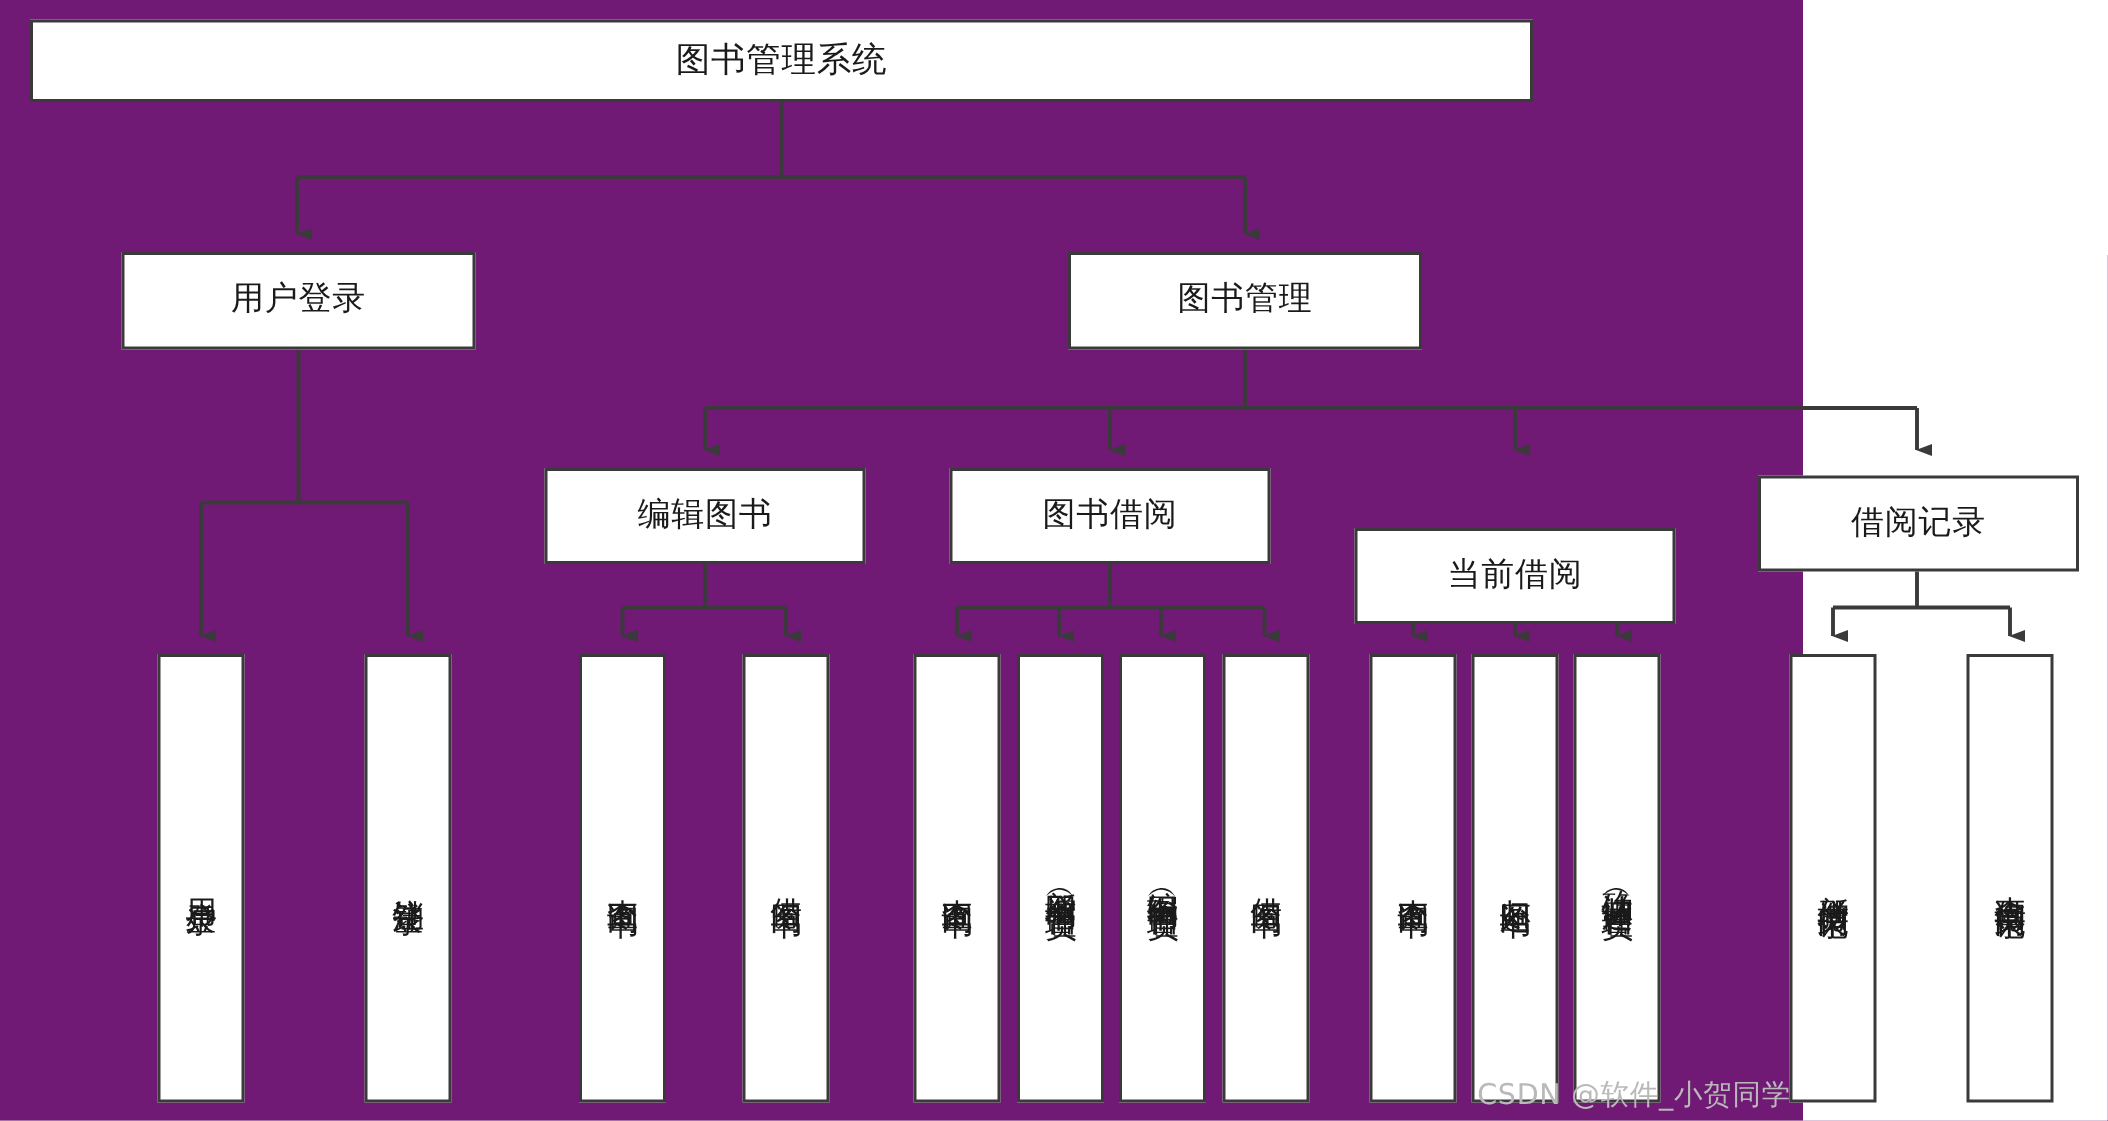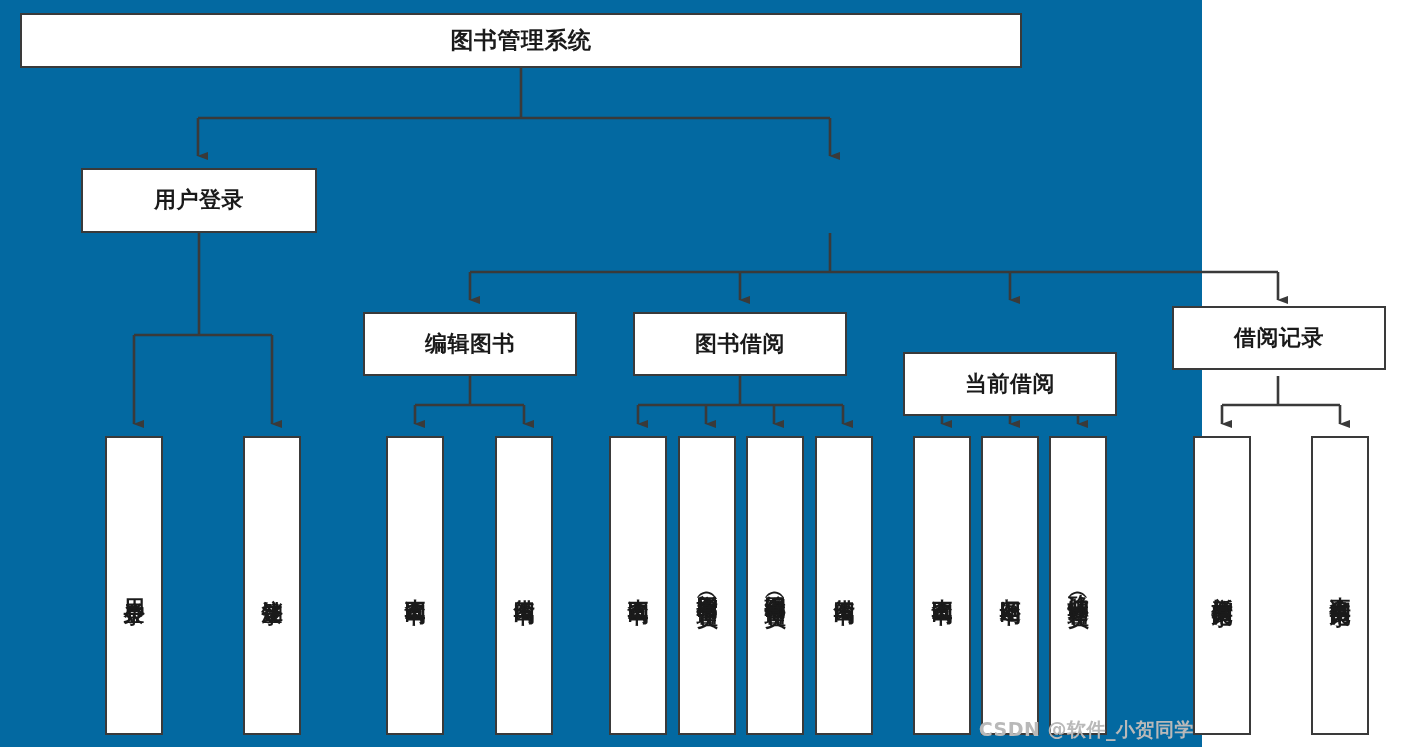--- a/index.html
+++ b/index.html
@@ -10,22 +10,21 @@
   body {
     width: 1405px;
     height: 747px;
     font-family: "DejaVu Sans", "Liberation Sans", sans-serif;
     overflow: hidden;
   }
   #diagram-root {
     position: relative;
     width: 1202px;
     height: 747px;
-    background: #0369a1;
-    font-weight: bold;
+    background: #701a75;
   }
   svg.diagram-svg {
     position: absolute;
     left: 0;
     top: 0;
     width: 1405px;
     height: 747px;
     display: block;
   }
   .node-box {
@@ -145,34 +144,37 @@
   </svg>
 
   <div class="node-box root" style="left:20px; top:13px; width:1002px; height:55px;">
     <span class="node-label-h">图书管理系统</span>
   </div>
 
   <div class="node-box" style="left:81px; top:168px; width:236px; height:65px;">
     <span class="node-label-h">用户登录</span>
   </div>
 
+  <div class="node-box" style="left:712px; top:168px; width:236px; height:65px;">
+    <span class="node-label-h">图书管理</span>
+  </div>
 
   <div class="node-box" style="left:363px; top:312px; width:214px; height:64px;">
     <span class="node-label-h">编辑图书</span>
   </div>
 
   <div class="node-box" style="left:633px; top:312px; width:214px; height:64px;">
     <span class="node-label-h">图书借阅</span>
   </div>
 
   <div class="node-box" style="left:903px; top:312px; width:214px; height:64px;margin-top:40px;">
     <span class="node-label-h">当前借阅</span>
   </div>
 
-  <div class="node-box" style="left:1172px; top:306px; width:214px; height:64px;align-items:center;">
+  <div class="node-box" style="left:1172px; top:317px; width:214px; height:64px;align-items:center;">
     <span class="node-label-h">借阅记录</span>
   </div>
 
   <div class="leaf-box" style="left:105px; top:436px; width:58px; height:299px;">
     <span class="node-label-v">用户登录</span>
   </div>
   <div class="leaf-box" style="left:243px; top:436px; width:58px; height:299px;">
     <span class="node-label-v">注销登录</span>
   </div>
 

